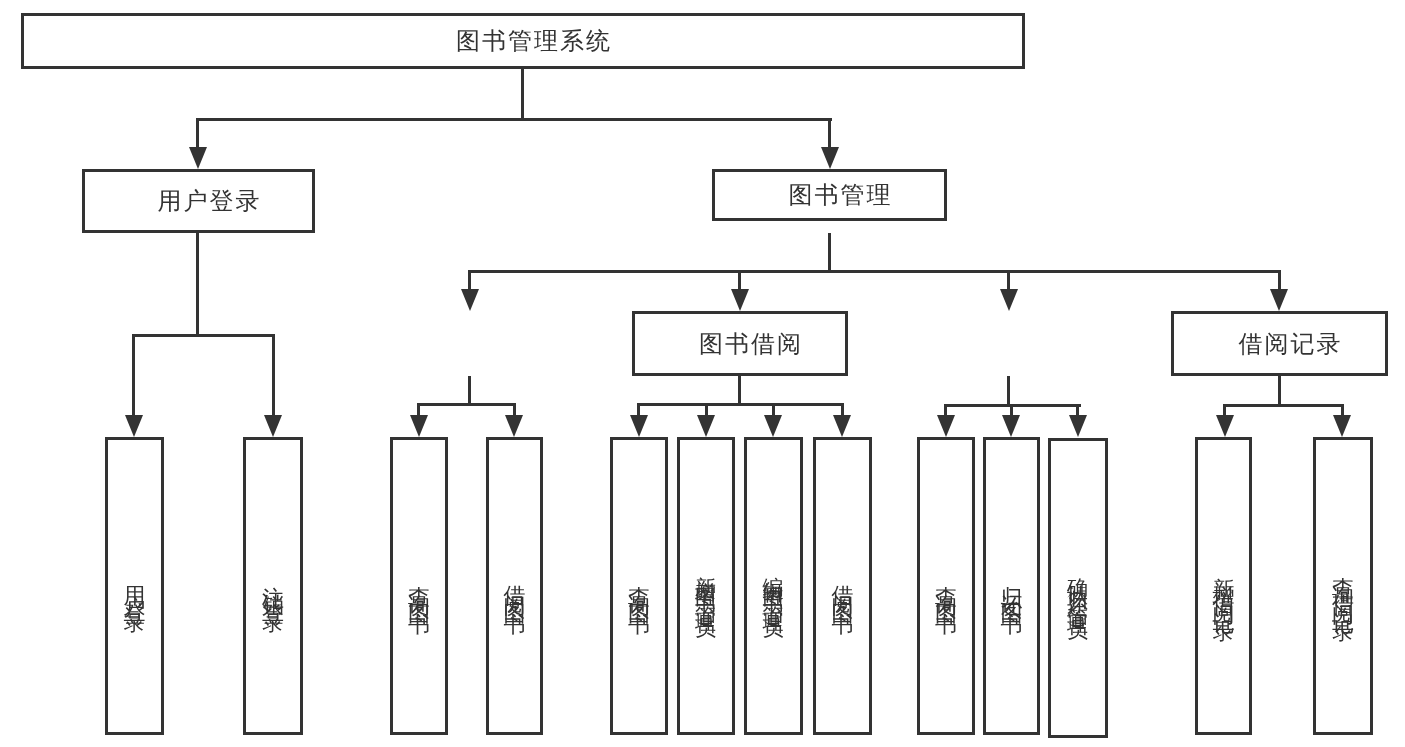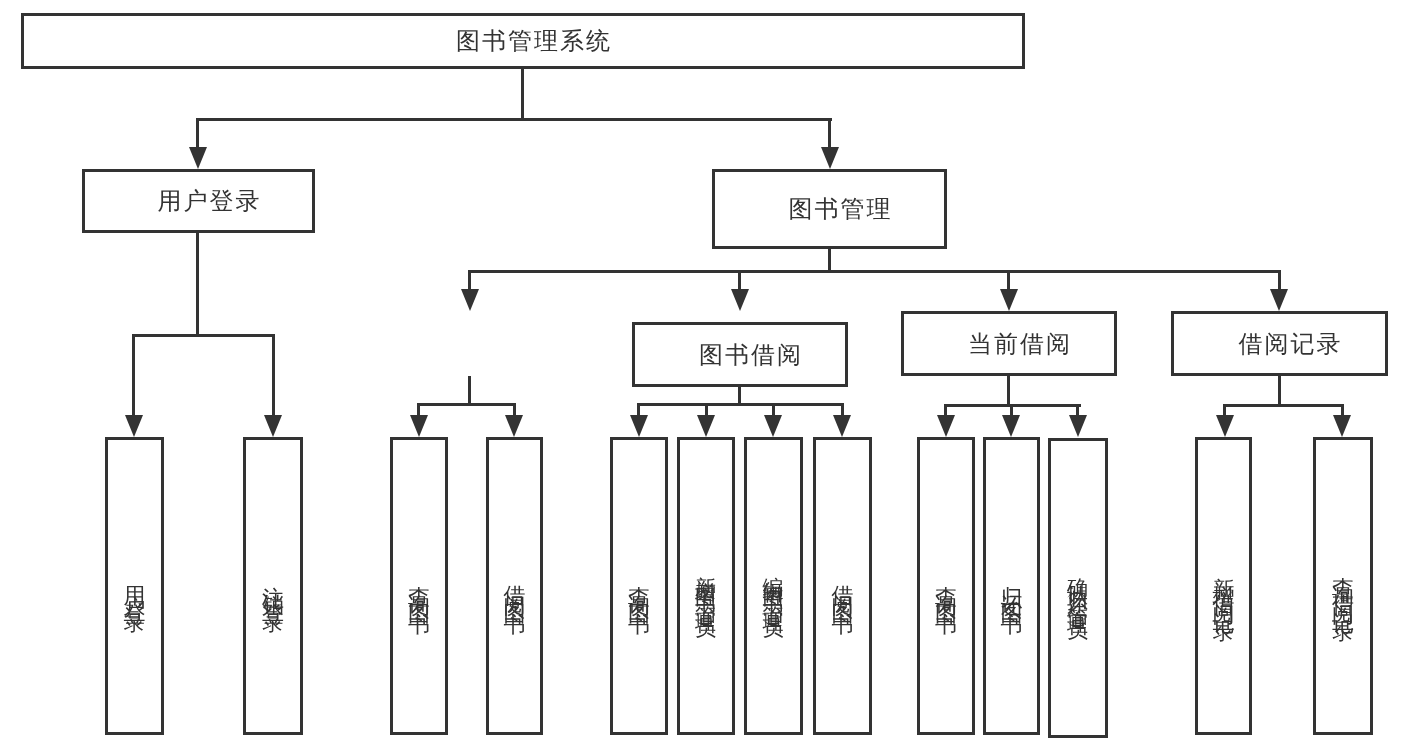--- a/index.html
+++ b/index.html
@@ -100,29 +100,26 @@
   <div class="arrow" style="left:1216px;top:415px"></div>
   <div class="arrow" style="left:1333px;top:415px"></div>
 
   <div class="box hbox" style="left:21px;top:13px;width:1004px;height:56px">
     <span>图书管理系统</span>
   </div>
 
   <div class="box hbox" style="left:82px;top:169px;width:233px;height:64px">
     <span>用户登录</span>
   </div>
-  <div class="box hbox" style="left:712px;top:169px;width:235px;height:80px">
+  <div class="box hbox" style="left:712px;top:169px;width:235px;height:52px">
     <span>图书管理</span>
   </div>
 
-  <div class="box hbox" style="left:632px;top:322px;width:216px;height:65px">
+  <div class="box hbox" style="left:632px;top:311px;width:216px;height:65px">
     <span>图书借阅</span>
-  </div>
-  <div class="box hbox" style="left:901px;top:311px;width:216px;height:65px">
-    <span>当前借阅</span>
   </div>
   <div class="box hbox" style="left:1171px;top:311px;width:217px;height:65px">
     <span>借阅记录</span>
   </div>
 
   <div class="box vbox" style="left:105px;top:437px;width:59px;height:298px">
     <span class="vtext">用户登录</span>
   </div>
   <div class="box vbox" style="left:243px;top:437px;width:60px;height:298px">
     <span class="vtext">注销登录</span>

